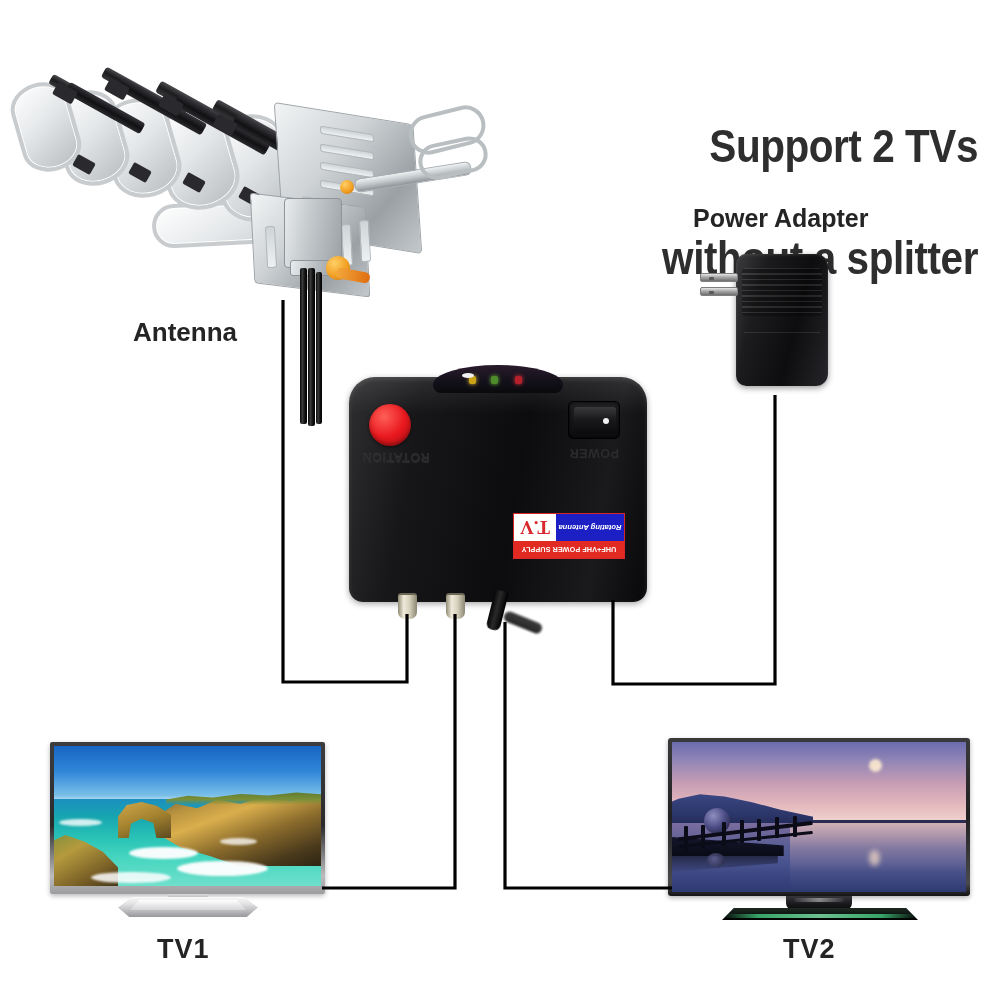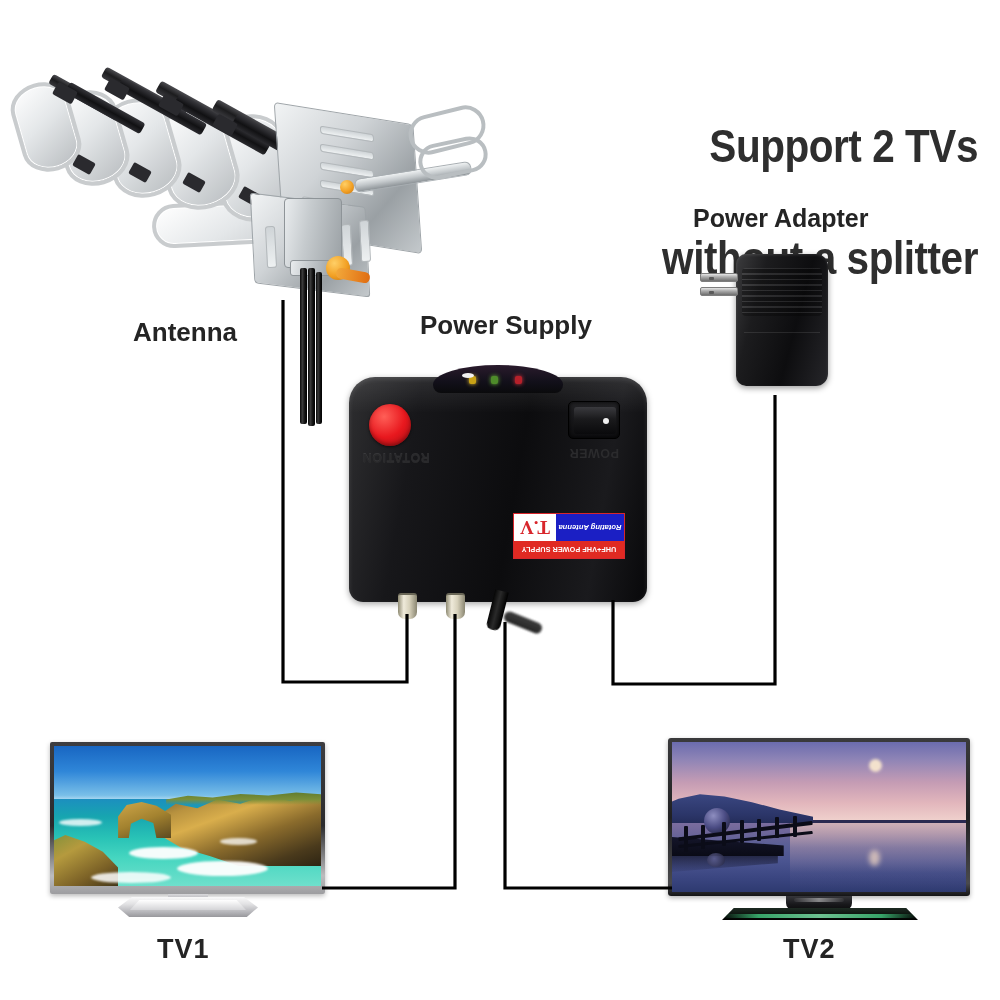--- a/index.html
+++ b/index.html
@@ -547,18 +547,17 @@
 
       <path d="M 455,614 L 455,888 L 322,888"></path>
 
       <path d="M 505,622 L 505,888 L 672,888"></path>
 
       <path d="M 775,395 L 775,684 L 613,684 L 613,600"></path>
     </g>
   </svg>
 
   <div class="calloutlabel" id="lbl-antenna">Antenna</div>
-  <div class="calloutlabel" id="lbl-power-supply">Power Supply</div>
   <div class="calloutlabel" id="lbl-power-adapter">Power Adapter</div>
   <div class="calloutlabel" id="lbl-tv1">TV1</div>
   <div class="calloutlabel" id="lbl-tv2">TV2</div>
 
 </div>
 
 </body></html>

